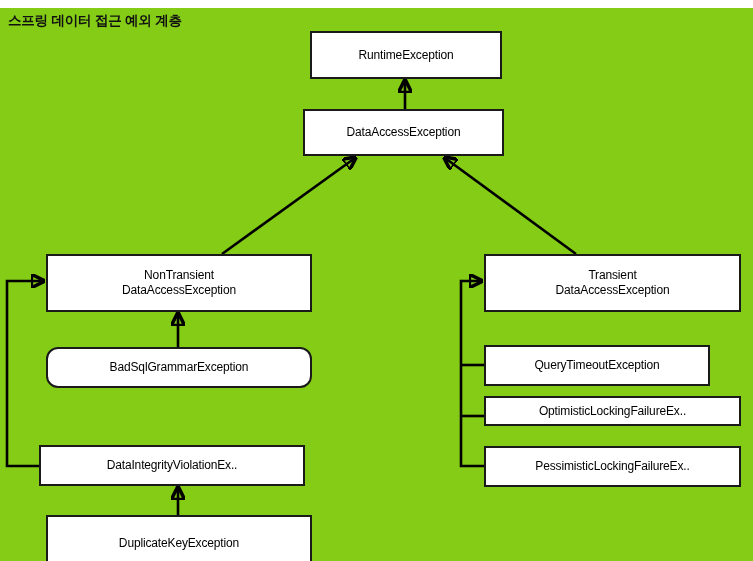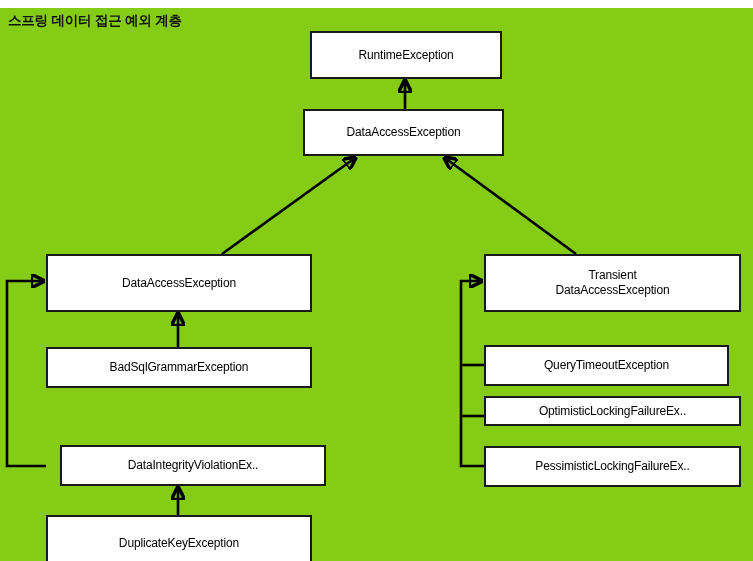--- a/index.html
+++ b/index.html
@@ -94,41 +94,42 @@
 
   <div class="node" style="left:310px; top:23px; width:192px; height:48px;">
     <span>RuntimeException</span>
   </div>
 
   <div class="node" style="left:303px; top:101px; width:201px; height:47px;">
     <span>DataAccessException</span>
   </div>
 
   <div class="node" style="left:46px; top:246px; width:266px; height:58px;">
+    <span>NonTransient</span>
     <span class="line2">DataAccessException</span>
   </div>
 
   <div class="node" style="left:484px; top:246px; width:257px; height:58px;">
     <span>Transient</span>
     <span class="line2">DataAccessException</span>
   </div>
 
-  <div class="node" style="left:46px; top:339px; width:266px; height:41px;">
+  <div class="node" style="left:46px; top:339px; width:266px; height:41px;border-radius:12px;">
     <span>BadSqlGrammarException</span>
   </div>
 
-  <div class="node" style="left:60px; top:437px; width:266px; height:41px;">
+  <div class="node" style="left:39px; top:437px; width:266px; height:41px;">
     <span>DataIntegrityViolationEx..</span>
   </div>
 
   <div class="node" style="left:46px; top:507px; width:266px; height:57px;justify-content:center;">
     <span>DuplicateKeyException</span>
   </div>
 
-  <div class="node" style="left:484px; top:337px; width:245px; height:41px;">
+  <div class="node" style="left:484px; top:337px; width:226px; height:41px;">
     <span>QueryTimeoutException</span>
   </div>
 
   <div class="node" style="left:484px; top:388px; width:257px; height:30px;">
     <span>OptimisticLockingFailureEx..</span>
   </div>
 
   <div class="node" style="left:484px; top:438px; width:257px; height:41px;">
     <span>PessimisticLockingFailureEx..</span>
   </div>

